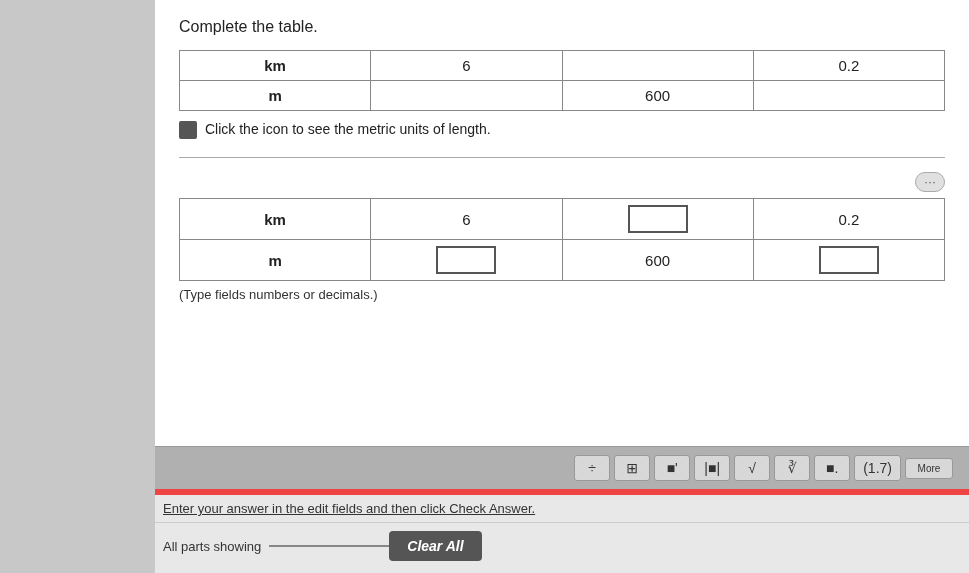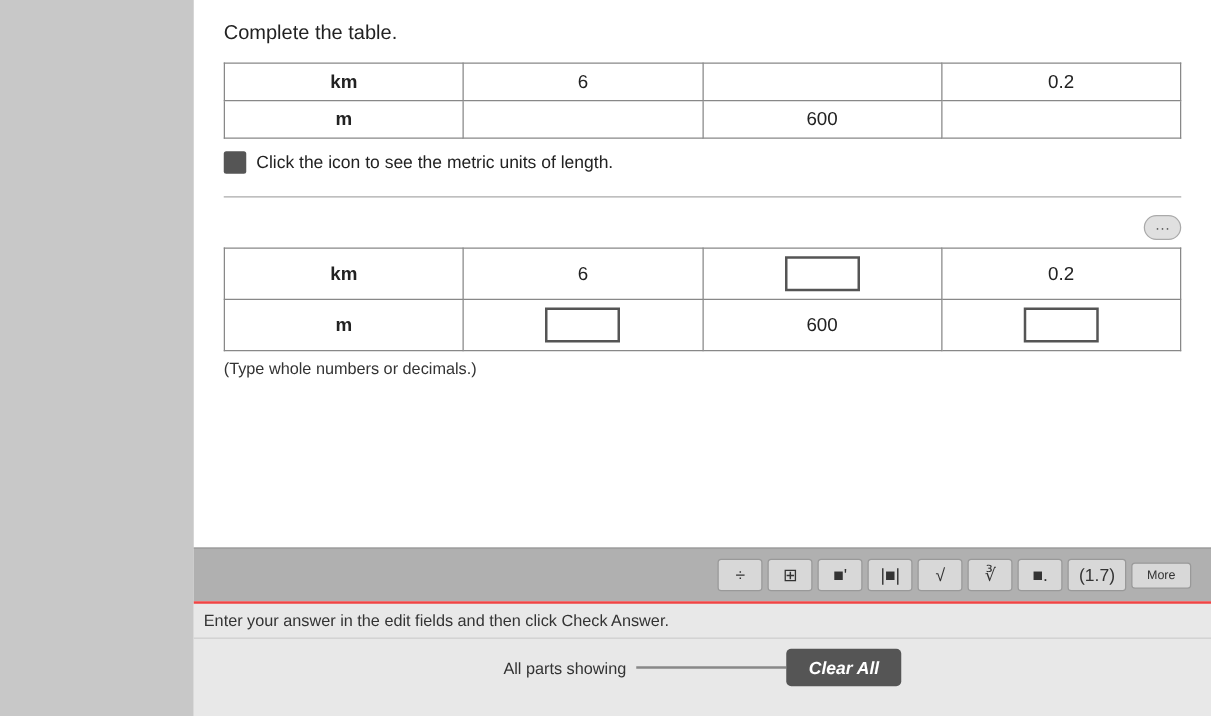--- a/index.html
+++ b/index.html
@@ -157,27 +157,28 @@
       min-width: 48px;
       font-size: 10px;
     }
     .enter-answer-row {
       font-size: 13px;
       color: #333;
       padding: 6px 0 6px 0;
       margin: 0 -24px;
       padding-left: 8px;
       background: #e8e8e8;
-      border-top: 2px solid #ef4444;
+      border-top: 6px solid #ef4444;
+      text-decoration: underline;
     }
     .bottom-status-row {
       display: flex;
       align-items: center;
-      justify-content: center;
-      padding: 8px 0 24px 0;
+      justify-content: flex-start;
+      padding: 8px 0 12px 0;
       margin: 0 -24px;
       padding-left: 8px;
       padding-right: 8px;
       background: #e8e8e8;
       border-top: 1px solid #ccc;
     }
     .all-parts-label {
       font-size: 13px;
       color: #333;
       display: flex;
@@ -256,21 +257,21 @@
           <input class="answer-input" type="text" value="" style="">
         </td>
         <td class="value-cell">600</td>
         <td class="value-cell">
           <input class="answer-input" type="text" value="" style="">
         </td>
       </tr>
     </tbody>
       </table>
 
-    <div class="type-note">(Type whole numbers or decimals.)</div>
+    <div class="type-note">(Type fields numbers or decimals.)</div>
 
     <div class="spacer"></div>
 
     <div class="bottom-toolbar">
       <button class="toolbar-btn">
         <span>÷</span>
       </button>
       <button class="toolbar-btn">
         <span>⊞</span>
       </button>

